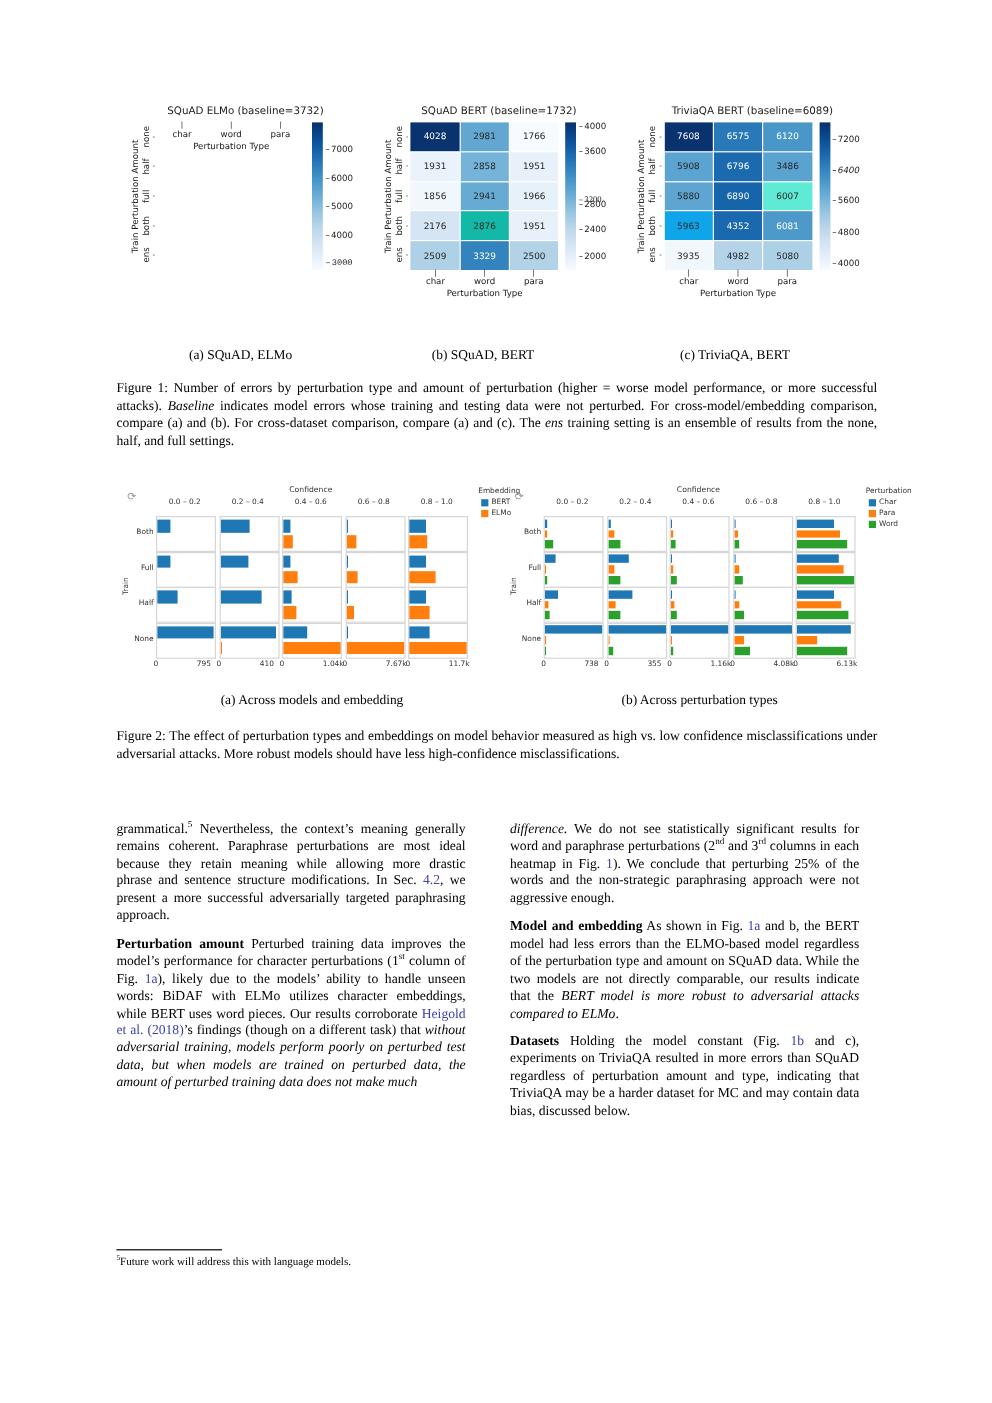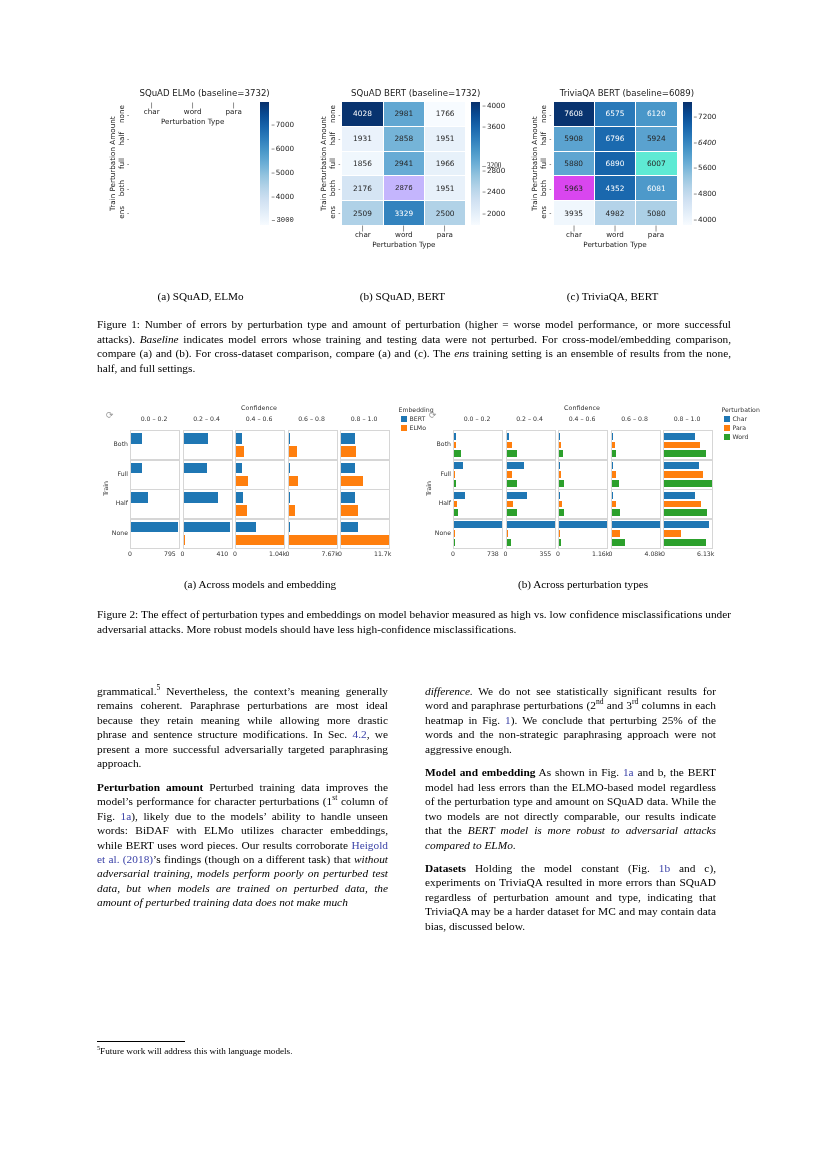--- a/index.html
+++ b/index.html
@@ -157,21 +157,21 @@
               <div class="cell" style="background: rgb(8, 51, 111); color: rgb(255, 255, 255);">4028</div>
               <div class="cell" style="background: rgb(97, 167, 210); color: rgb(38, 38, 38);">2981</div>
               <div class="cell" style="background: rgb(247, 251, 255); color: rgb(38, 38, 38);">1766</div>
               <div class="cell" style="background: rgb(234, 242, 251); color: rgb(38, 38, 38);">1931</div>
               <div class="cell" style="background: rgb(117, 180, 216); color: rgb(38, 38, 38);">2858</div>
               <div class="cell" style="background: rgb(232, 241, 250); color: rgb(38, 38, 38);">1951</div>
               <div class="cell" style="background: rgb(240, 247, 253); color: rgb(38, 38, 38);">1856</div>
               <div class="cell" style="background: rgb(103, 171, 213); color: rgb(38, 38, 38);">2941</div>
               <div class="cell" style="background: rgb(231, 241, 250); color: rgb(38, 38, 38);">1966</div>
               <div class="cell" style="background: rgb(213, 229, 244); color: rgb(38, 38, 38);">2176</div>
-              <div class="cell" style="background: #c4b5fd; color: rgb(38, 38, 38); font-family: Liberation Mono, monospace;">2876</div>
+              <div class="cell" style="background: #14b8a6; color: rgb(38, 38, 38);">2876</div>
               <div class="cell" style="background: rgb(232, 241, 250); color: rgb(38, 38, 38);">1951</div>
               <div class="cell" style="background: rgb(175, 209, 231); color: rgb(38, 38, 38);">2509</div>
               <div class="cell" style="background: rgb(51, 131, 190); color: rgb(255, 255, 255);">3329</div>
               <div class="cell" style="background: rgb(177, 210, 231); color: rgb(38, 38, 38);">2500</div>
             </div>
             <div class="xticks">
               <div class="xtick"><span class="tk">|</span>char</div>
               <div class="xtick"><span class="tk">|</span>word</div>
               <div class="xtick"><span class="tk">|</span>para</div>
             </div>
@@ -216,25 +216,25 @@
               <span class="dash">-</span>
             </div>
           </div>
           <div style="display: flex; flex-direction: column;">
             <div class="grid">
               <div class="cell" style="background: rgb(8, 51, 111); color: rgb(255, 255, 255);">7608</div>
               <div class="cell" style="background: rgb(41, 121, 185); color: rgb(255, 255, 255);">6575</div>
               <div class="cell" style="background: rgb(73, 151, 201); color: rgb(255, 255, 255);">6120</div>
               <div class="cell" style="background: rgb(91, 163, 208); color: rgb(38, 38, 38);">5908</div>
               <div class="cell" style="background: rgb(27, 106, 175); color: rgb(255, 255, 255);">6796</div>
-              <div class="cell" style="background: rgb(90, 162, 207); color: rgb(38, 38, 38);">5924</div>
+              <div class="cell" style="background: rgb(90, 162, 207); color: rgb(38, 38, 38);">3486</div>
               <div class="cell" style="background: rgb(94, 165, 209); color: rgb(38, 38, 38);">5880</div>
               <div class="cell" style="background: rgb(22, 100, 170); color: rgb(255, 255, 255);">6890</div>
               <div class="cell" style="background: #5eead4; color: rgb(38, 38, 38);">6007</div>
-              <div class="cell" style="background: #d946ef; color: rgb(38, 38, 38);">5963</div>
+              <div class="cell" style="background: #0ea5e9; color: rgb(38, 38, 38);">5963</div>
               <div class="cell" style="background: rgb(26, 104, 174); color: rgb(255, 255, 255);">4352</div>
               <div class="cell" style="background: rgb(77, 153, 202); color: rgb(255, 255, 255);">6081</div>
               <div class="cell" style="background: rgb(240, 247, 253); color: rgb(38, 38, 38);">3935</div>
               <div class="cell" style="background: rgb(180, 211, 233); color: rgb(38, 38, 38);">4982</div>
               <div class="cell" style="background: rgb(172, 208, 230); color: rgb(38, 38, 38);">5080</div>
             </div>
             <div class="xticks">
               <div class="xtick"><span class="tk">|</span>char</div>
               <div class="xtick"><span class="tk">|</span>word</div>
               <div class="xtick"><span class="tk">|</span>para</div>

